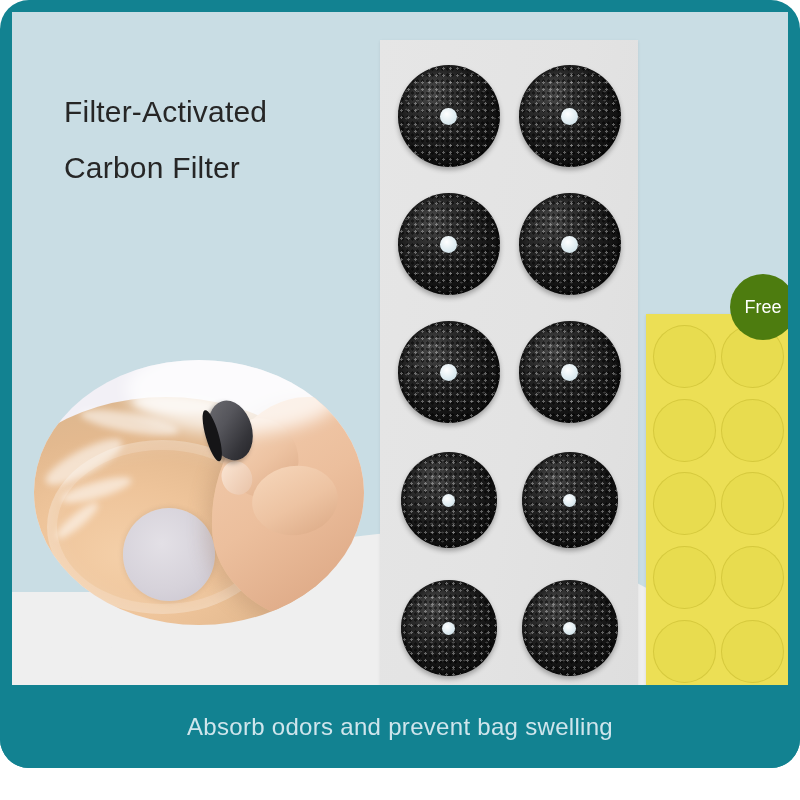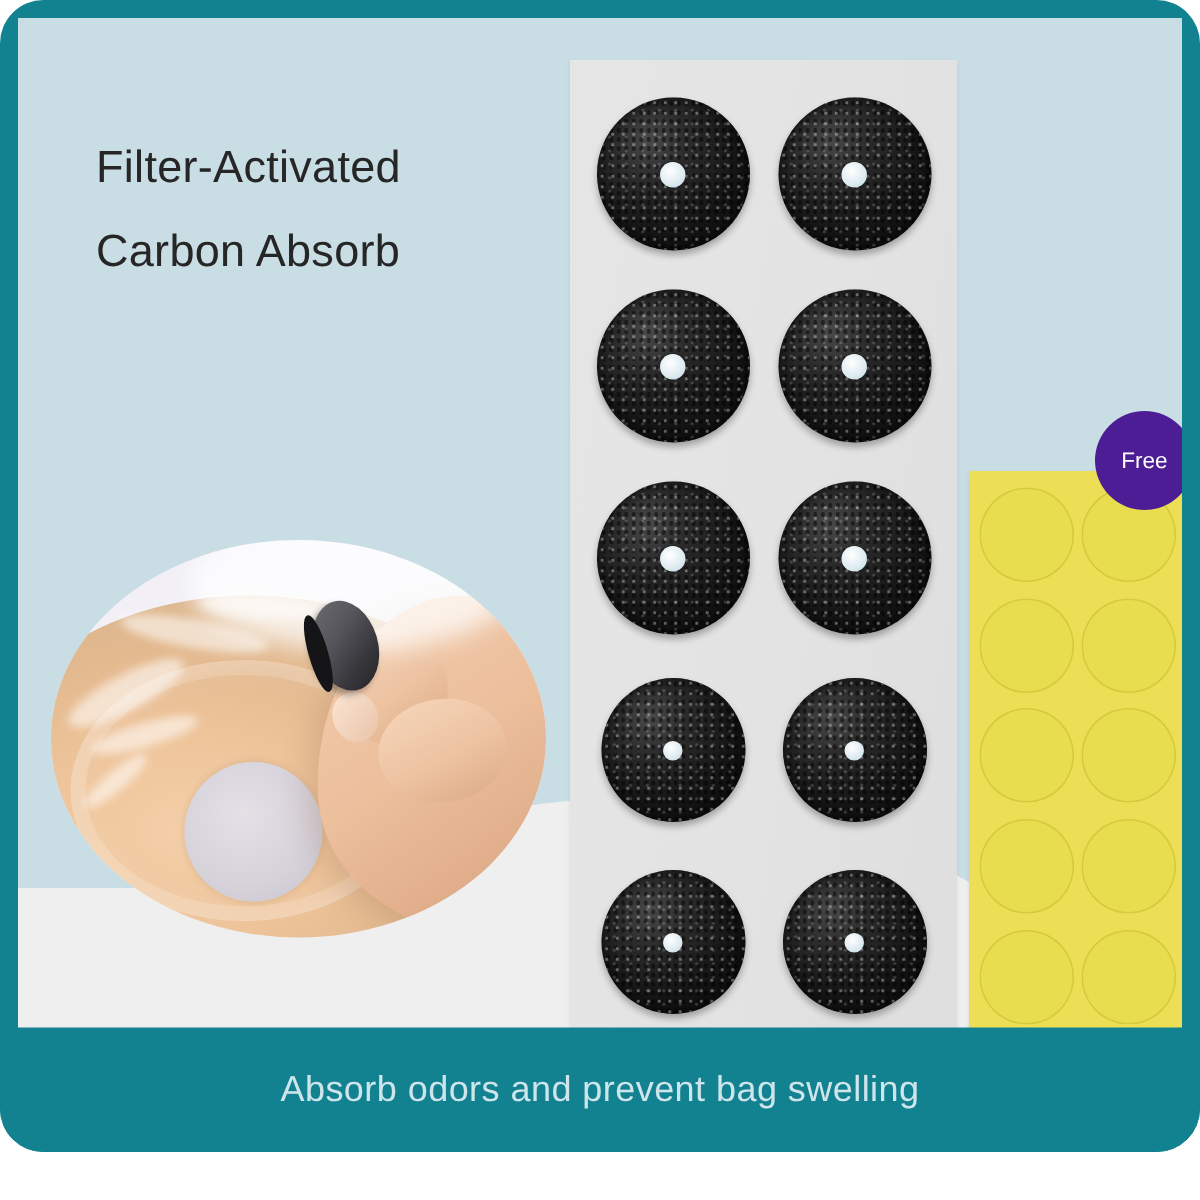--- a/index.html
+++ b/index.html
@@ -157,26 +157,26 @@
   }
 
   
   #free-badge {
     position: absolute;
     left: 718px;
     top: 262px;
     width: 66px;
     height: 66px;
     border-radius: 50%;
-    background: #4c1d95;
+    background: #4d7c0f;
     color: #ffffff;
     display: flex;
     align-items: center;
     justify-content: center;
-    font-size: 15px;
+    font-size: 18px;
     z-index: 6;
   }
 
   
   #inset-photo {
     position: absolute;
     left: 22px;
     top: 348px;
     width: 330px;
     height: 265px;
@@ -315,21 +315,21 @@
 
   <div id="canvas">
 
     <div id="blue-field">
       <div class="curve"></div>
     </div>
     <div id="blue-right-block"></div>
 
     <div id="headline">
       <span class="ln">Filter-Activated</span>
-      <span class="ln">Carbon Absorb</span>
+      <span class="ln">Carbon Filter</span>
     </div>
 
     <div id="filter-sheet">
       <div class="disc-grid">
         <div class="disc">
             <span class="hole"></span>
           </div>
         <div class="disc">
             <span class="hole"></span>
           </div>

